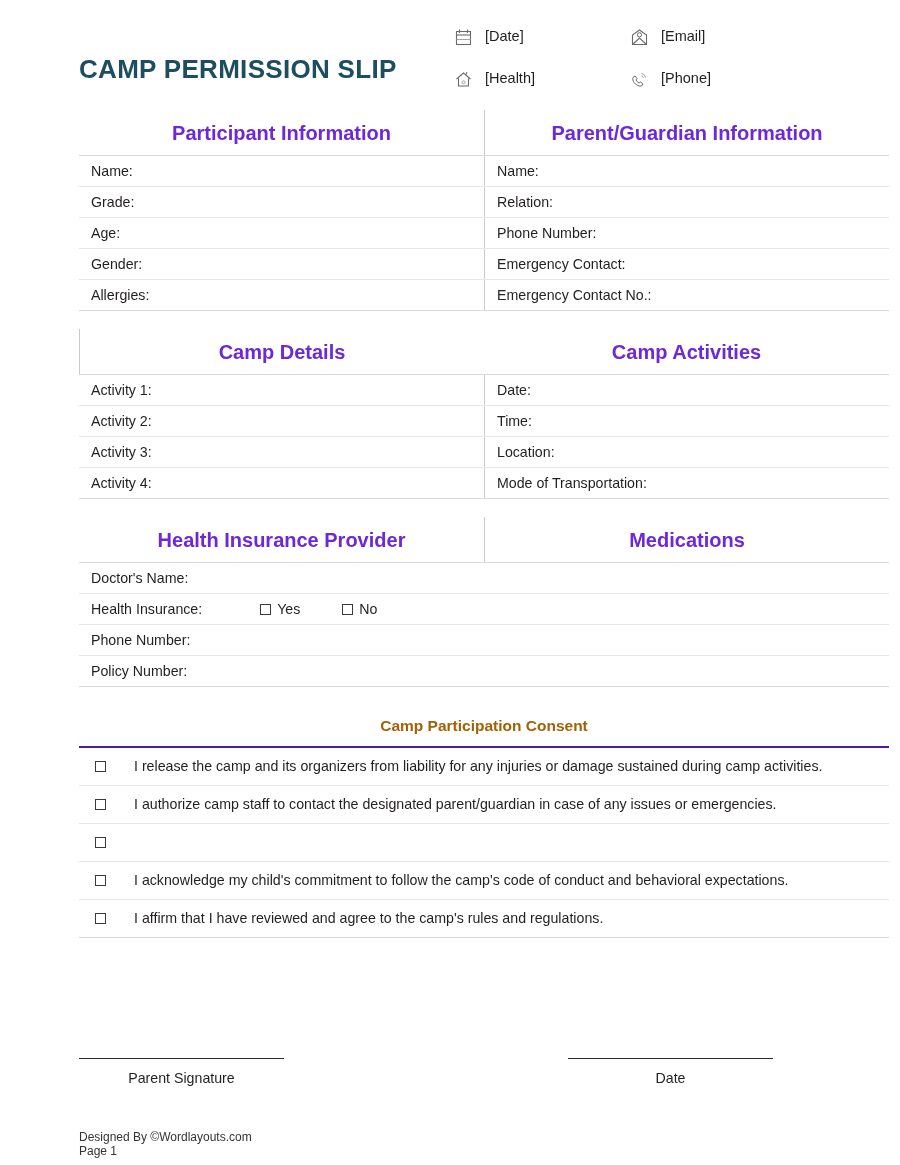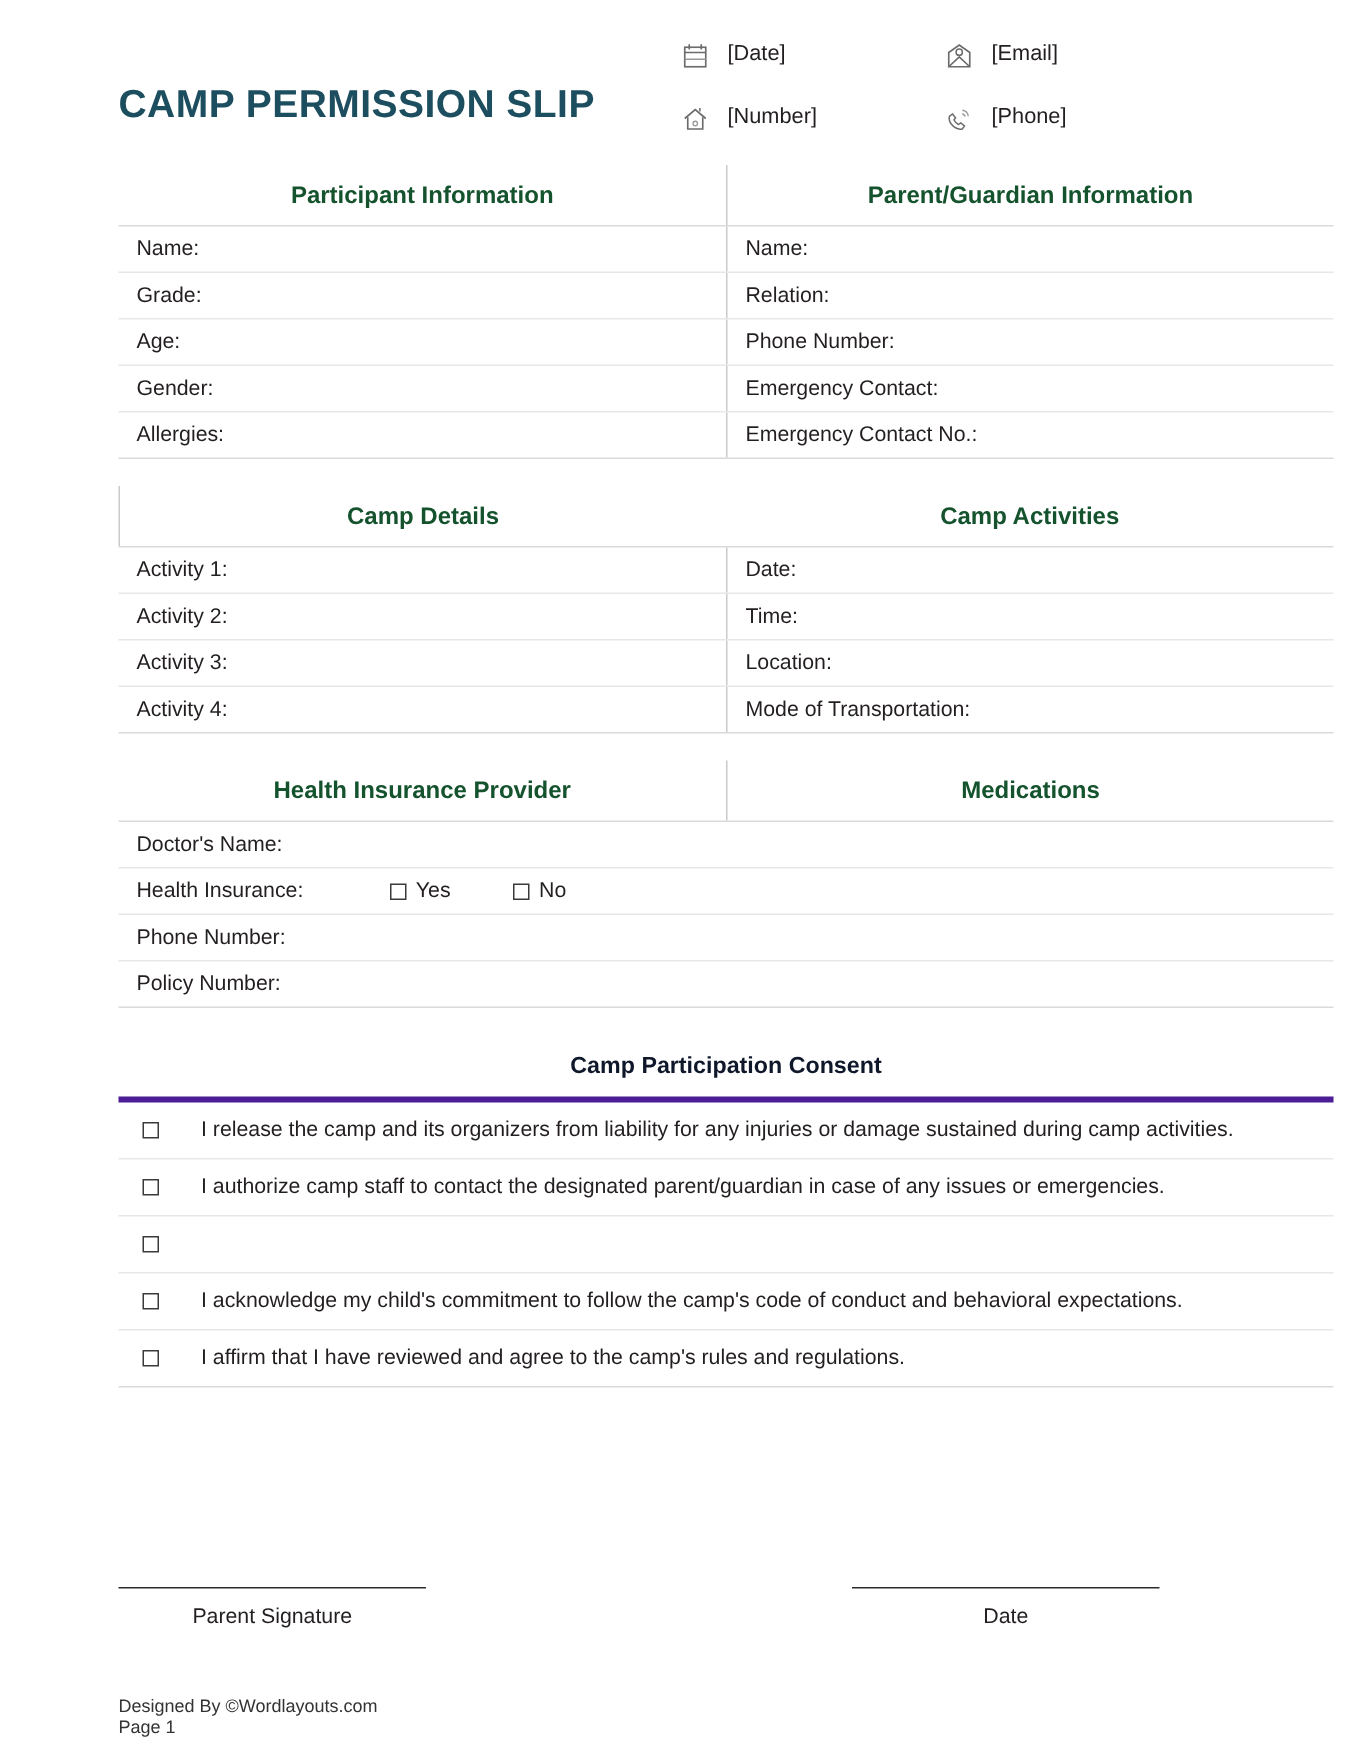--- a/index.html
+++ b/index.html
@@ -74,23 +74,23 @@
   }
 
   .sec-head-row {
     display: flex;
     border-bottom: 1px solid #d9dadb;
   }
 
   .sec-head {
     flex: 1 1 50%;
     text-align: center;
-    font-size: 16px;
+    font-size: 20px;
     font-weight: bold;
-    color: #14532d;
+    color: #6d28d9;
     padding: 12px 0 10px;
   }
   .sec-head.right { border-left: 1px solid #c9cacb; }
 
   .row {
     display: flex;
     border-bottom: 1px solid #e6e7e8;
   }
   .row.last { border-bottom: 1px solid #d9dadb; }
 
@@ -147,23 +147,23 @@
     border-bottom: 1px solid #d9dadb;
   }
 
   
   .consent-section { width: 810px; margin-top: 12px; }
 
   .consent-head {
     text-align: center;
     font-size: 15.5px;
     font-weight: bold;
-    color: #0f172a;
+    color: #a16207;
     padding: 12px 0 11px;
-    border-bottom: 4px solid #4c1d95;
+    border-bottom: 2px solid #4c1d95;
   }
 
   .consent-row {
     display: flex;
     align-items: center;
     border-bottom: 1px solid #e6e7e8;
     min-height: 38px;
     padding: 8px 0;
   }
   .consent-row.last { border-bottom: 1px solid #d9dadb; }
@@ -250,21 +250,21 @@
 
       <div class="contact-item">
         <span class="contact-icon">
           <svg width="19" height="19" viewBox="0 0 19 19">
             <path d="M2.5 9 L9.5 3 L16.5 9" fill="none" stroke="#6b6b6b" stroke-width="1.1"></path>
             <path d="M4.5 8.2 L4.5 16 L14.5 16 L14.5 8.2" fill="none" stroke="#6b6b6b" stroke-width="1.1"></path>
             <line x1="12.6" y1="4.4" x2="12.6" y2="2" stroke="#6b6b6b" stroke-width="1"></line>
             <circle cx="9.5" cy="12.3" r="1.5" fill="none" stroke="#9a9a9a" stroke-width="0.9"></circle>
           </svg>
         </span>
-        <span class="contact-text">[Number]</span>
+        <span class="contact-text">[Health]</span>
       </div>
 
       <div class="contact-item">
         <span class="contact-icon">
           <svg width="19" height="19" viewBox="0 0 19 19">
             <path d="M4 12.5 C6 15 9 16.5 11.5 16 L13 14 L10.5 12 L9 13 C7.8 12.4 6.6 11.2 6 10 L7 8.5 L5 6 L3 7.5 C2.5 9 3 11 4 12.5 Z" fill="none" stroke="#6b6b6b" stroke-width="1"></path>
             <path d="M11.5 3.5 A4.5 4.5 0 0 1 15.5 7.5" fill="none" stroke="#9a9a9a" stroke-width="0.9"></path>
             <path d="M11.5 6 A2.2 2.2 0 0 1 13.4 7.8" fill="none" stroke="#9a9a9a" stroke-width="0.9"></path>
           </svg>
         </span>

